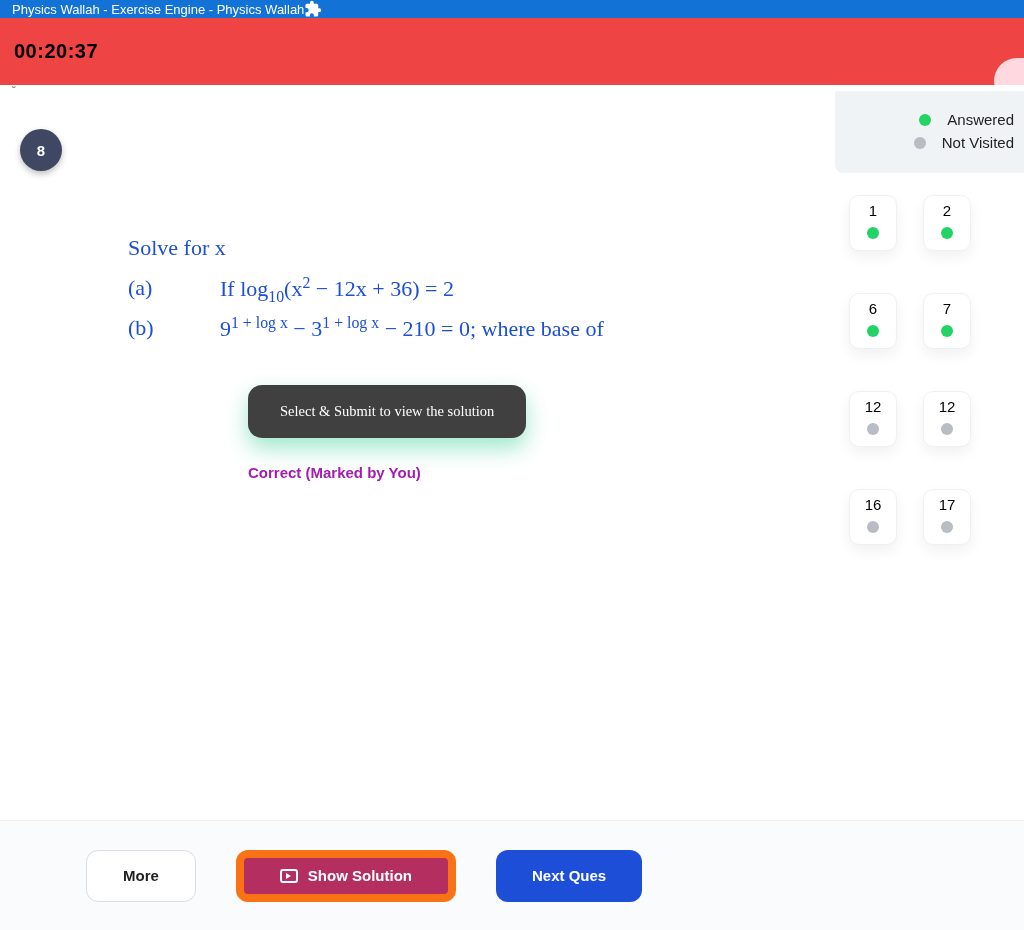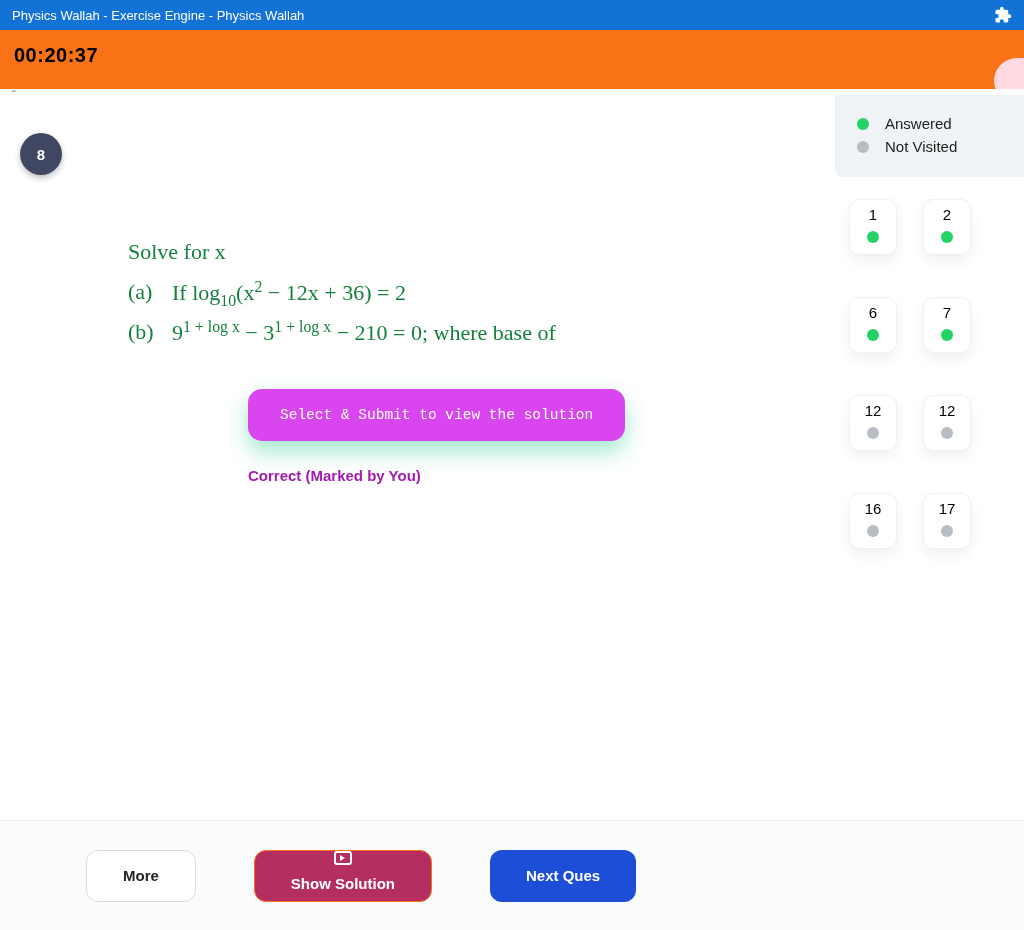--- a/index.html
+++ b/index.html
@@ -1,57 +1,57 @@
 <!DOCTYPE html>
 <html><head>
 <meta charset="utf-8">
 <style>
   * { box-sizing: border-box; margin: 0; padding: 0; }
   body { font-family: Arial, Helvetica, sans-serif; background: #fff; width: 1024px; height: 930px; overflow: hidden; position: relative; }
 
-  .titlebar { background: #1272d6; color: #fff; height: 30px; display: flex; align-items: center; padding: 4px 12px; font-size: 13px; justify-content: space-between; }
+  .titlebar { background: #1272d6; color: #fff; height: 18px; display: flex; align-items: center; padding: 4px 12px; font-size: 13px; justify-content: flex-start; }
   .titlebar .puzzle { width: 18px; height: 18px; display:flex; align-items:center; justify-content:center; }
 
-  .timer-row { padding: 14px 20px 22px 14px; background:#f97316; }
+  .timer-row { padding: 22px 20px 22px 14px; background:#ef4444; }
   .timer { font-weight: 800; font-size: 20px; letter-spacing: .5px; }
 
   .content-wrap { display: flex; position: relative; }
   .main { flex: 0 0 835px; padding: 18px 20px 0 20px; position: relative; }
   .qnum-badge { width: 42px; height: 42px; border-radius: 50%; background: #3f4762; color:#fff; display:flex; align-items:center; justify-content:center; font-size: 15px; font-weight: 600; margin-top: 26px; box-shadow: 0 3px 6px rgba(0,0,0,.25); }
 
-  .question-block { margin-left: 108px; margin-top: 60px; font-family: "Times New Roman", Times, serif; font-size: 22px; line-height: 1.55; color: #15803d; }
+  .question-block { margin-left: 108px; margin-top: 60px; font-family: "Times New Roman", Times, serif; font-size: 22px; line-height: 1.55; color: #1d4ed8; }
   .q-title { margin-bottom: 6px; }
   .q-line { display: flex; gap: 14px; margin-bottom: 2px; }
   .q-label { width: 30px; flex: none; }
-  .q-body { flex: 1; }
+  .q-body { flex: 1; margin-left: 48px; }
   sub { font-size: .72em; vertical-align: sub; }
   sup { font-size: .72em; vertical-align: super; }
 
-  .submit-pill { margin-left: 228px; margin-top: 36px; background: #d946ef; color:#fff; font-size: 14.5px; padding: 18px 32px; border: none; border-radius: 14px; box-shadow: 0 10px 22px rgba(43,201,143,.45); cursor: pointer; font-family: Liberation Mono, monospace; }
+  .submit-pill { margin-left: 228px; margin-top: 36px; background: #404040; color:#fff; font-size: 14.5px; padding: 18px 32px; border: none; border-radius: 14px; box-shadow: 0 10px 22px rgba(43,201,143,.45); cursor: pointer; font-family: Liberation Serif, serif; }
 
   .correct-note { margin-left: 228px; margin-top: 26px; color:#a21caf; font-size: 15px; font-weight: 600; font-family: Arial, sans-serif; }
 
   .side { flex: 1; background: #fff; padding-top: 6px; }
   .legend { background: #f0f3f5; border-radius: 0 0 0 8px; padding: 14px 10px 16px 22px; }
-  .legend-row { display:flex; align-items:center; gap: 16px; font-size:15px; color:#222; margin: 6px 0; }
+  .legend-row { display:flex; align-items:center; gap: 16px; font-size:15px; color:#222; margin: 6px 0; justify-content: flex-end; }
   .dot { width:12px; height:12px; border-radius:50%; }
   .dot.green { background:#24d366; }
   .dot.grey  { background:#b7bdc3; }
 
   .qgrid { padding: 22px 0 0 14px; display:flex; flex-direction:column; gap: 42px; }
   .qrow { display:flex; gap: 26px; }
   .qcell { width: 48px; height: 56px; background:#fff; border:1px solid #eef0f2; border-radius:10px; box-shadow: 0 6px 14px rgba(0,0,0,.06); display:flex; flex-direction:column; align-items:center; justify-content:flex-start; padding-top:6px; font-size:15px; cursor:pointer; }
   .qcell .st { width:12px; height:12px; border-radius:50%; margin-top:8px; }
   .qcell .st.answered { background:#24d366; }
   .qcell .st.notvisited { background:#b7bdc3; }
 
-  .footer { position:absolute; left:0; right:0; bottom:0; height:110px; background:#fafbfc; border-top:1px solid #eee; display:flex; align-items:center; gap: 58px; padding-left: 86px; }
+  .footer { position:absolute; left:0; right:0; bottom:0; height:110px; background:#fafbfc; border-top:1px solid #eee; display:flex; align-items:center; gap: 40px; padding-left: 86px; }
   .btn { height:52px; padding: 0 36px; border-radius: 12px; font-size:15px; font-weight:700; cursor:pointer; display:flex; align-items:center; gap:10px; }
   .btn.more { background:#fff; color:#222; border:1px solid #d9dde2; }
-  .btn.sol  { background:#b42e60; color:#fff; border:1px solid #f97316;flex-direction:column; }
+  .btn.sol  { background:#b42e60; color:#fff; border:8px solid #f97316; }
   .btn.next { background:#1d4ed8; color:#fff; border:none; }
   .sol-icon { width:18px; height:14px; border:2px solid #fff; border-radius:3px; display:flex; align-items:center; justify-content:center; }
   .sol-icon::before { content:""; width:0; height:0; border-left:5px solid #fff; border-top:3px solid transparent; border-bottom:3px solid transparent; }
 
   .tiny-tick { position:absolute; top:0; left:12px; font-size:12px; color:#888; }
   .pink-blob { position:absolute; right:0; top:58px; width:30px; height:46px; background:#ffd8e0; border-radius:30px 0 0 30px; }
 </style>
 </head>
 <body>
 

